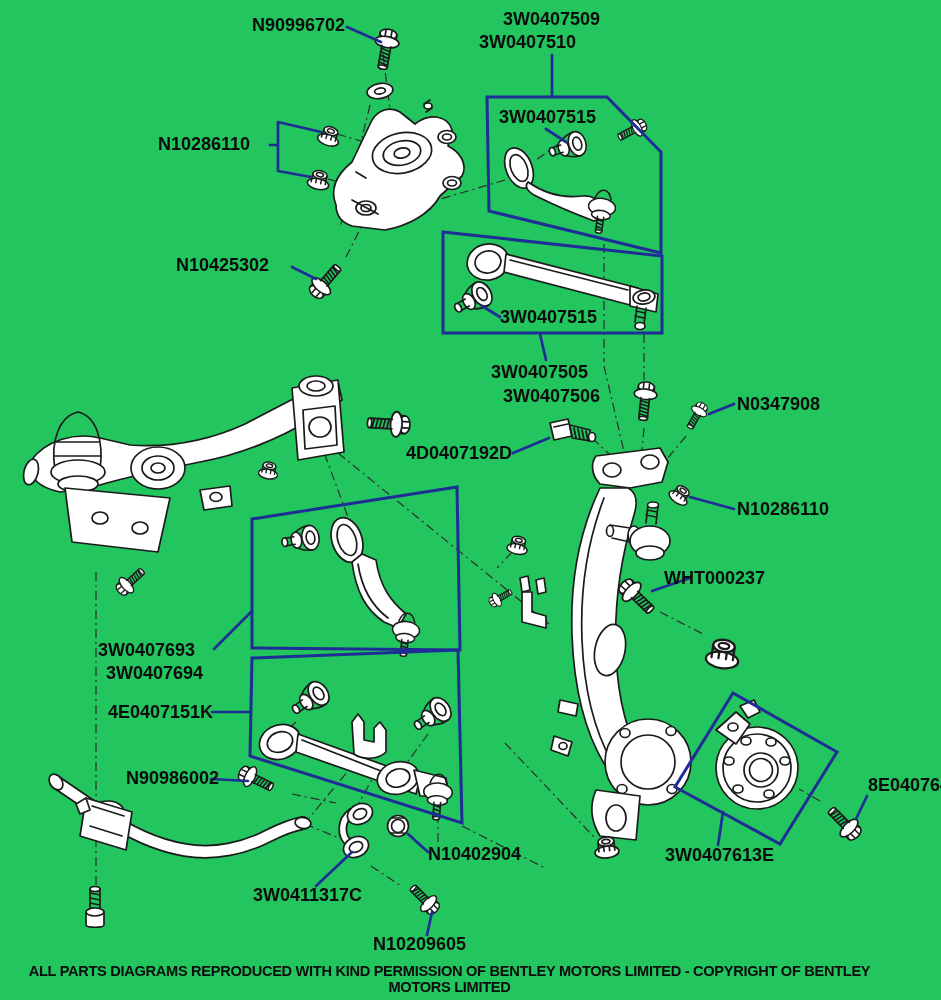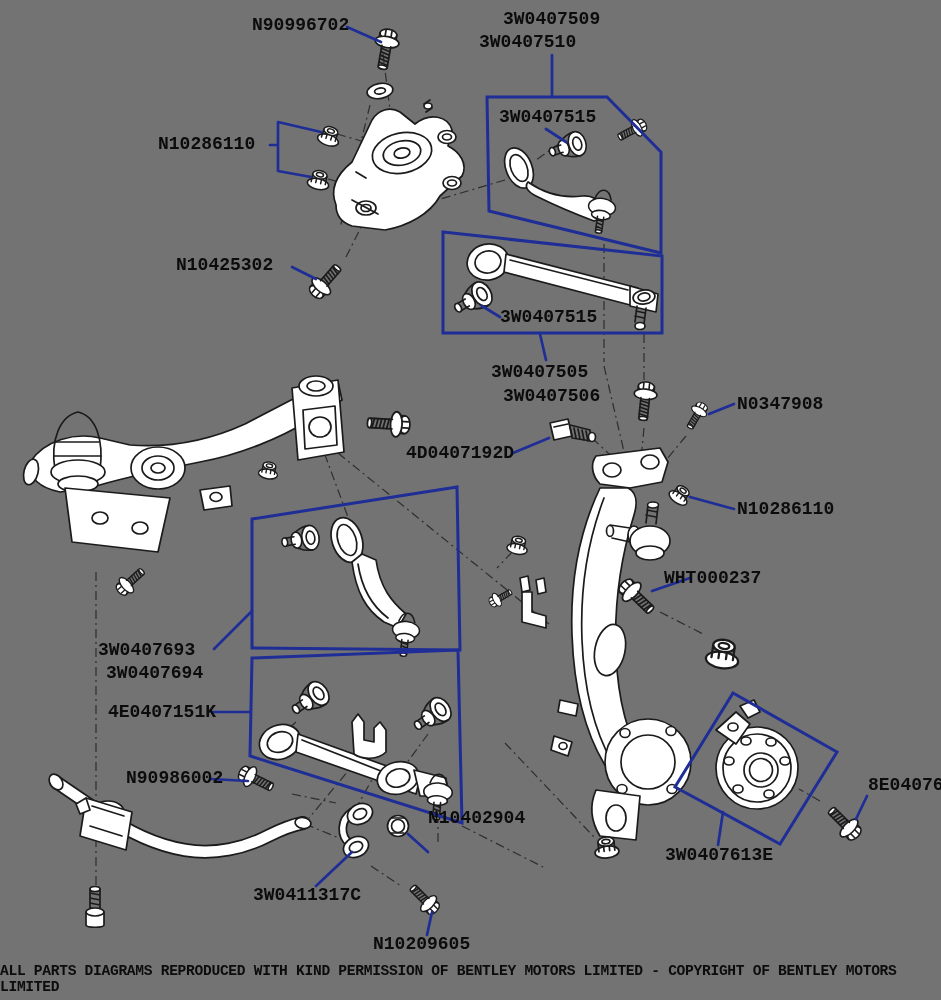--- a/index.html
+++ b/index.html
@@ -1,20 +1,20 @@
 <!DOCTYPE html>
 <html><head>
 <meta charset="utf-8">
 <style>
   html,body{margin:0;padding:0;background:#ffffff;}
-  .stage{position:relative;width:941px;height:1000px;background:#737373;
-         font-family:Liberation Mono, monospace;overflow:hidden;}
+  .stage{position:relative;width:941px;height:1000px;background:#22c55e;
+         font-family:Liberation Sans, sans-serif;overflow:hidden;}
   .stage svg{position:absolute;left:0;top:0;}
   .lbl{position:absolute;font-weight:700;font-size:18px;color:#0c0c0c;white-space:nowrap;line-height:20px;}
-  .footer{position:absolute;left:0;top:963px;width:899px;
+  .footer{position:absolute;left:0;top:963px;width:899px;text-align:center;
           font-weight:700;font-size:14.6px;letter-spacing:-0.3px;color:#0c0c0c;}
 </style>
 </head>
 <body>
 
 <div class="stage">
 
 <svg width="941" height="1000" viewBox="0 0 941 1000">
   <defs>
     <g id="bolt">
@@ -376,19 +376,19 @@
 <div class="lbl" style="left:737px;top:394px">N0347908</div>
 <div class="lbl" style="left:406px;top:443px">4D0407192D</div>
 <div class="lbl" style="left:737px;top:499px">N10286110</div>
 <div class="lbl" style="left:664px;top:568px">WHT000237</div>
 <div class="lbl" style="left:98px;top:640px">3W0407693</div>
 <div class="lbl" style="left:106px;top:663px">3W0407694</div>
 <div class="lbl" style="left:108px;top:702px">4E0407151K</div>
 <div class="lbl" style="left:126px;top:768px">N90986002</div>
 <div class="lbl" style="left:868px;top:775px">8E0407643E</div>
 <div class="lbl" style="left:665px;top:845px">3W0407613E</div>
-<div class="lbl" style="left:428px;top:808px">N10402904</div>
+<div class="lbl" style="left:428px;top:844px">N10402904</div>
 <div class="lbl" style="left:253px;top:885px">3W0411317C</div>
 <div class="lbl" style="left:373px;top:934px">N10209605</div>
 
 <div class="footer">ALL PARTS DIAGRAMS REPRODUCED WITH KIND PERMISSION OF BENTLEY MOTORS LIMITED - COPYRIGHT OF BENTLEY MOTORS LIMITED</div>
 
 </div>
 
 </body></html>

